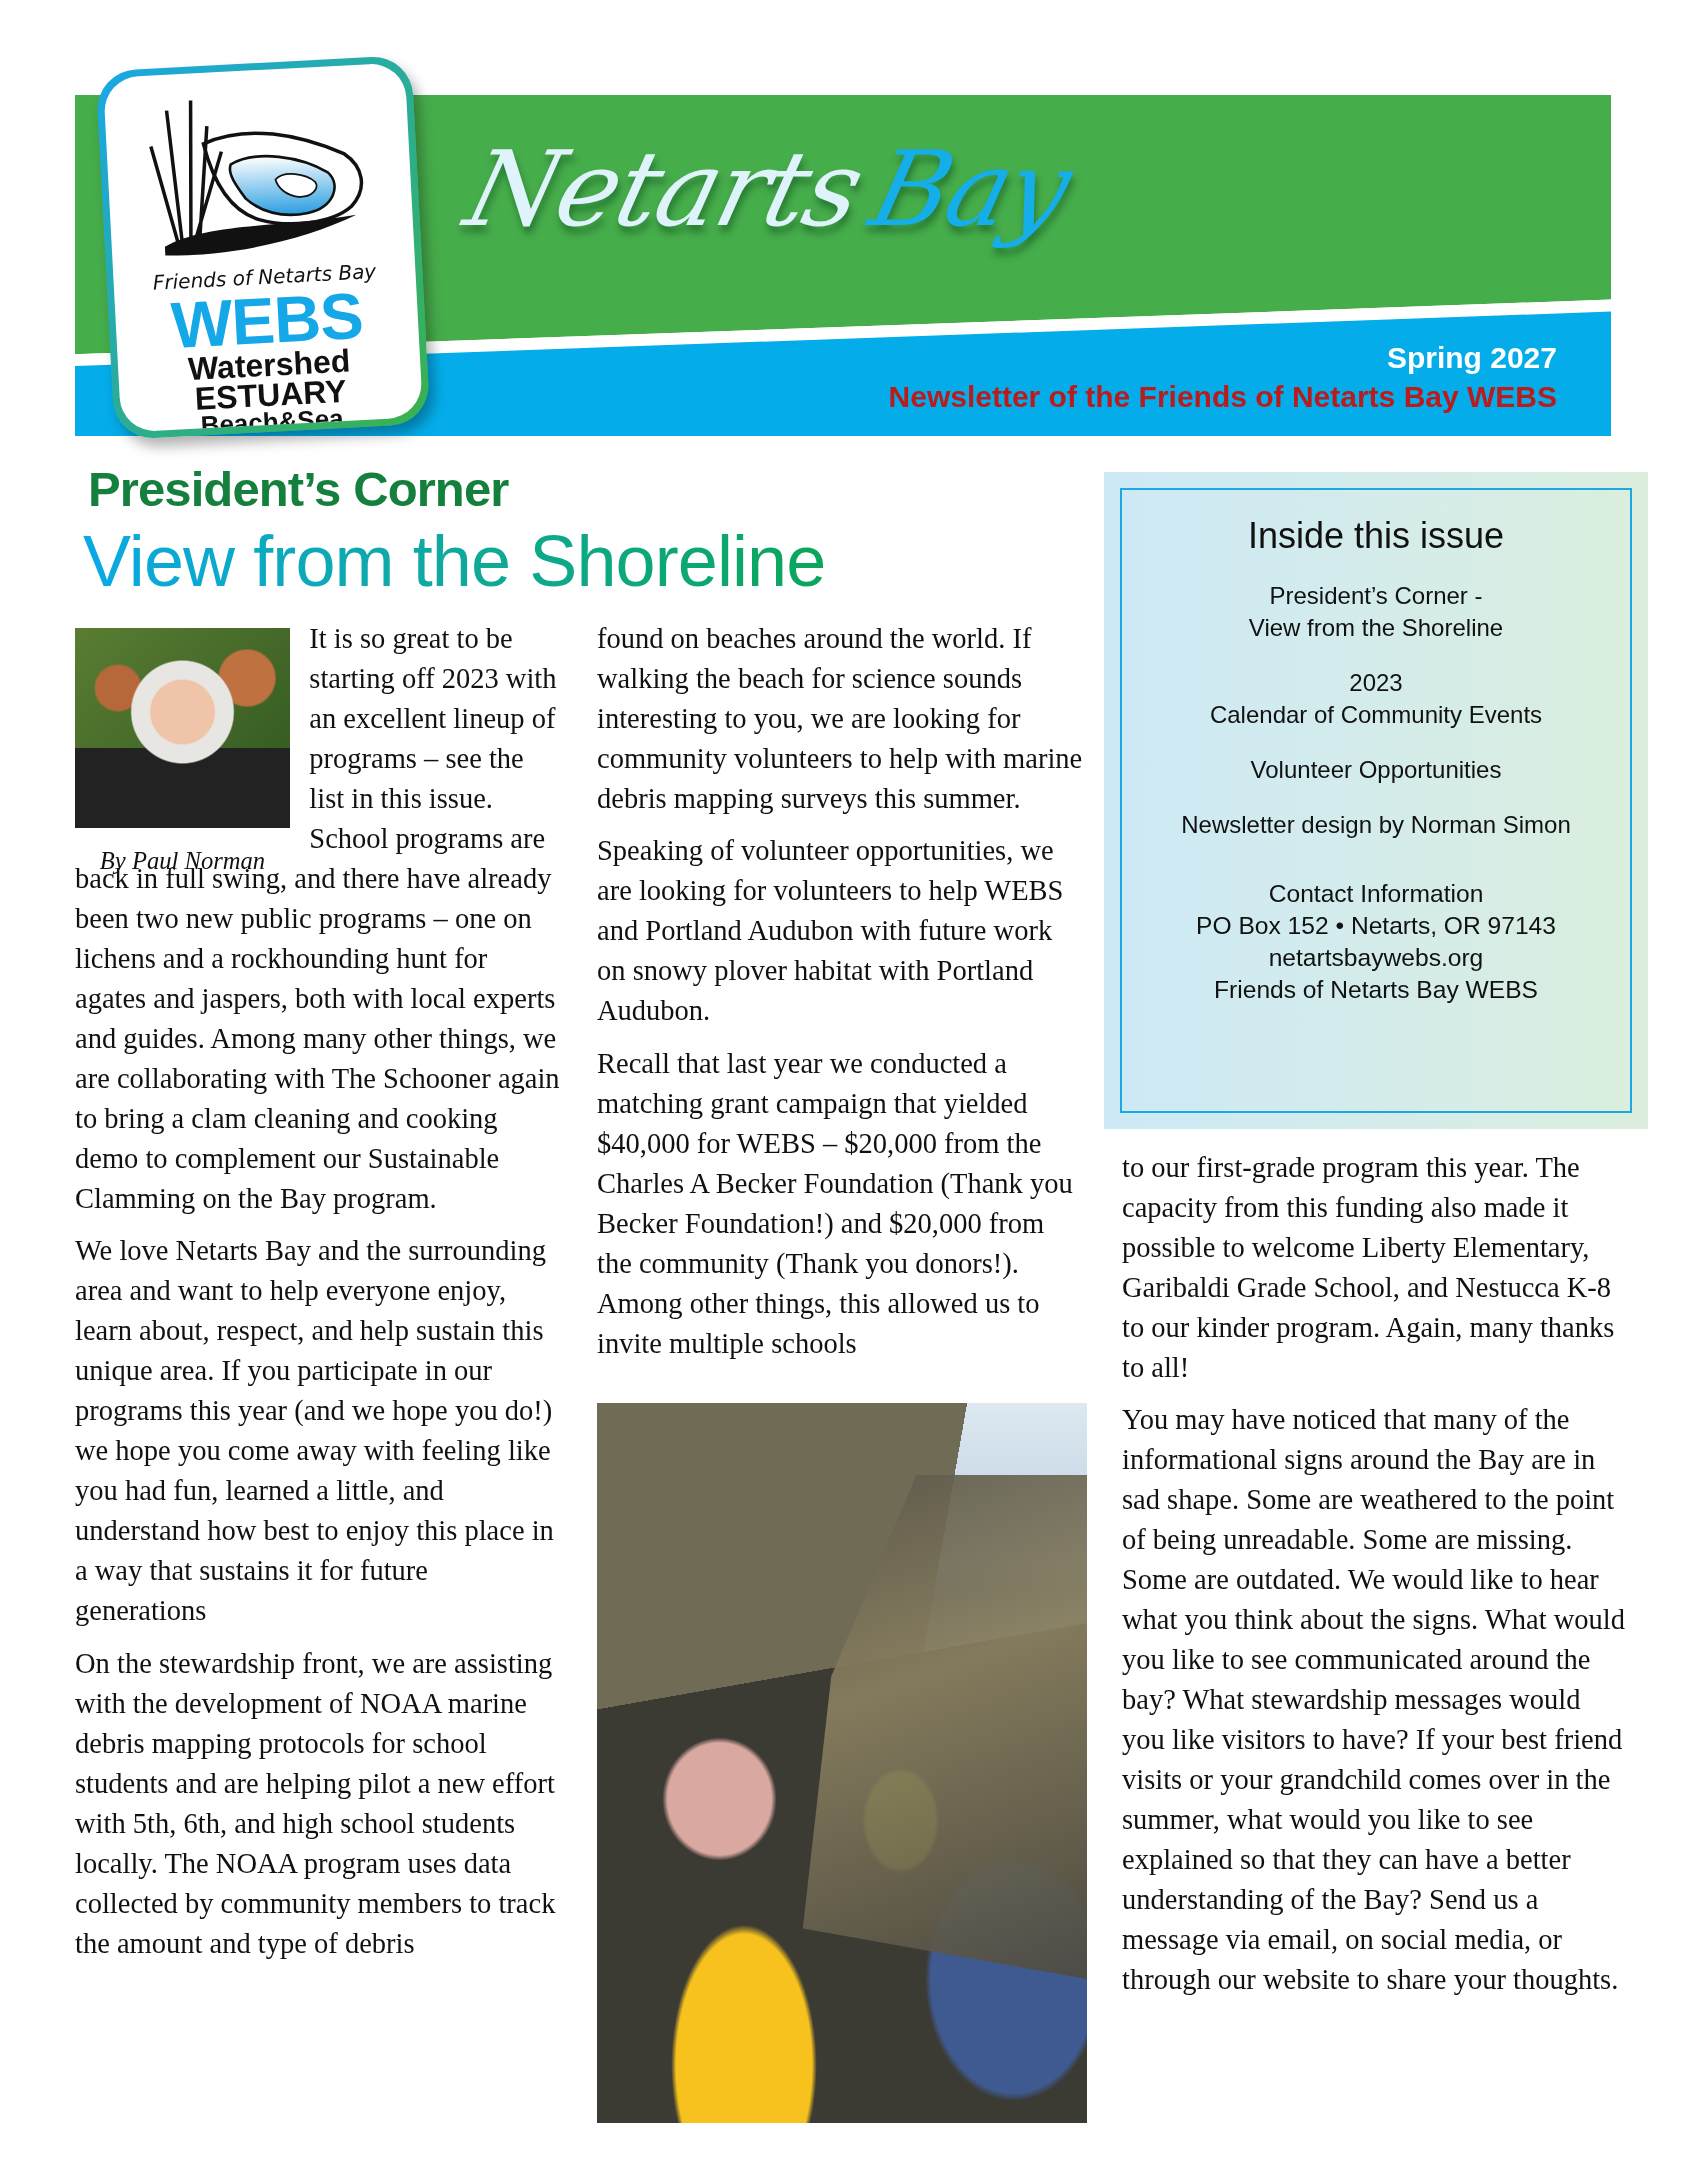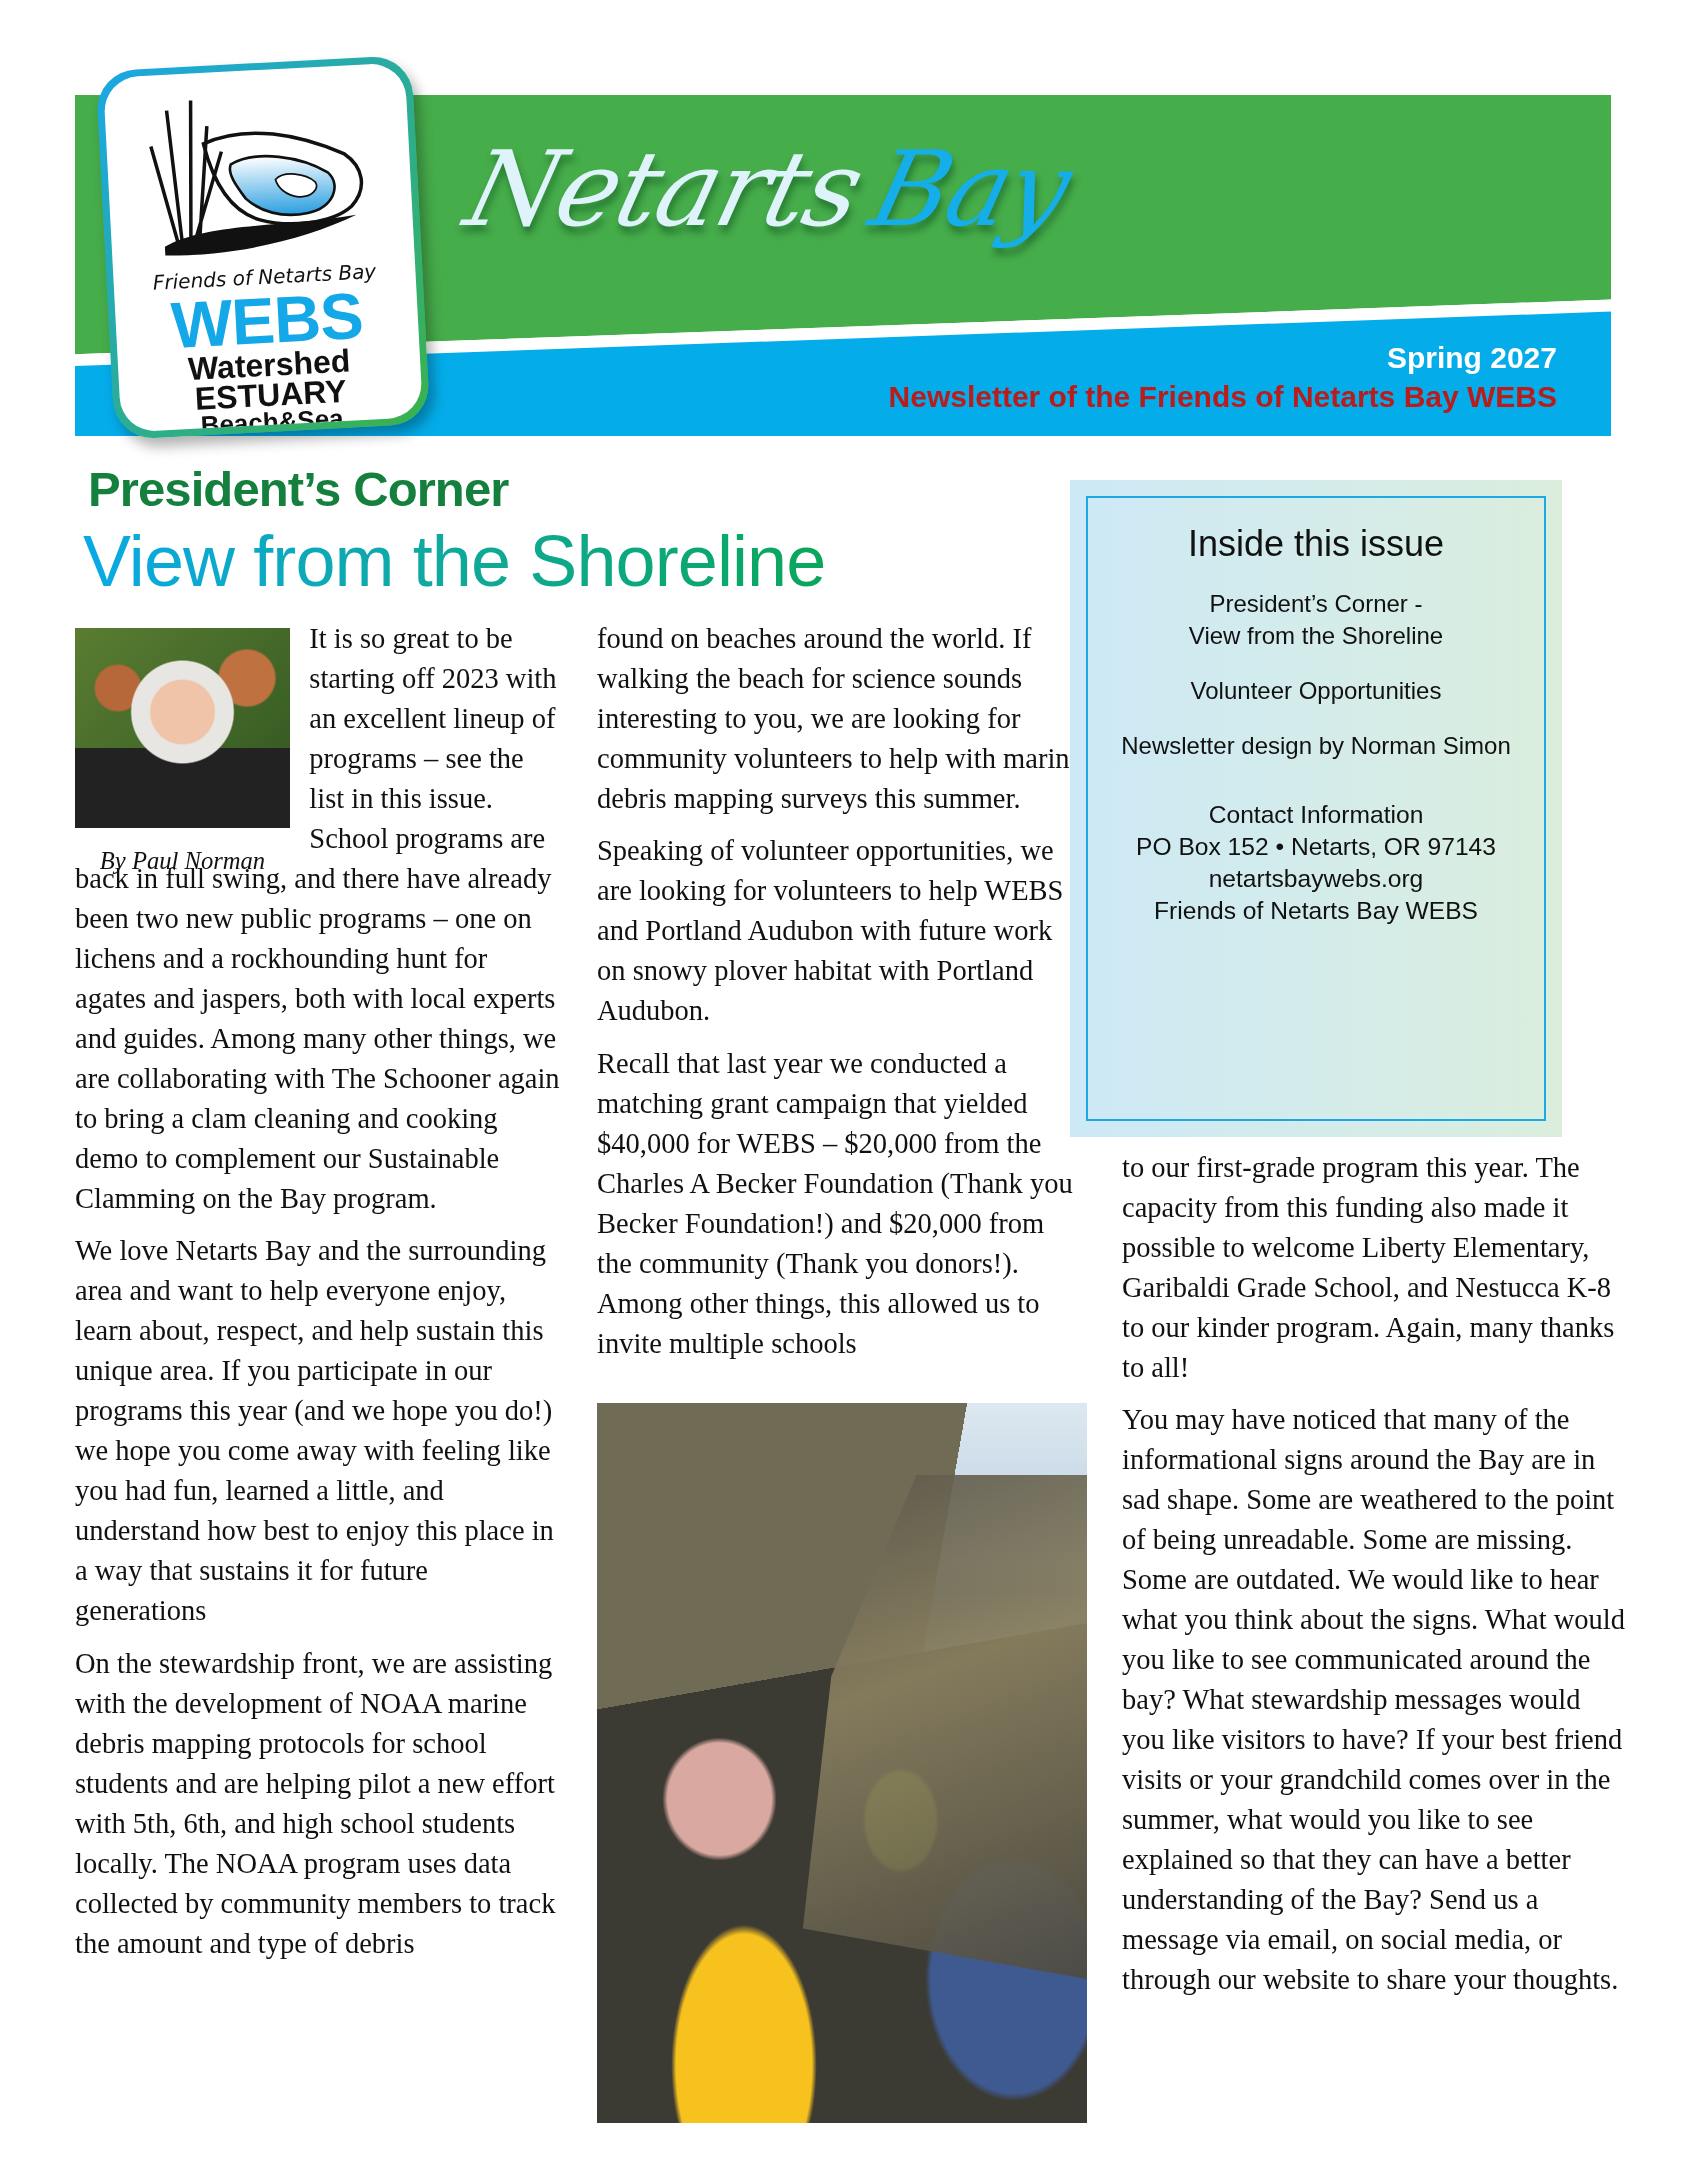--- a/index.html
+++ b/index.html
@@ -60,21 +60,21 @@
       radial-gradient(ellipse at 25% 55%, #d9a8a0 0 10%, transparent 11%),
       radial-gradient(ellipse at 85% 80%, #3f5a90 0 14%, transparent 15%),
       linear-gradient(170deg, transparent 38%, #3b3a33 38% 100%),
       linear-gradient(100deg, #6f6b55 0%, #6f6b55 60%, transparent 60%),
       linear-gradient(180deg, #dde8f0 0%, #b9cfe0 22%, #7a96a8 26%, #c2ae8e 45%, #b09a78 100%); }
   .field-photo .rock { position: absolute; right: 0; top: 10%; width: 58%; height: 70%; background: linear-gradient(160deg, #5a564a, #8a8060 40%, #4d4a40); clip-path: polygon(40% 0, 100% 0, 100% 100%, 0 90%, 10% 40%); opacity: 0.92; }
 
   .col3 { position: absolute; left: 1122px; top: 1148px; width: 505px; }
 
   
-  .sidebar-outer { position: absolute; left: 1070px; top: 472px; width: 492px; height: 657px; background: linear-gradient(90deg, #cde9f6 0%, #d5ece8 60%, #dbeedd 100%); margin-top: 8px; }
+  .sidebar-outer { position: absolute; left: 1104px; top: 472px; width: 544px; height: 657px; background: linear-gradient(90deg, #cde9f6 0%, #d5ece8 60%, #dbeedd 100%); }
   .sidebar-inner { position: absolute; left: 16px; top: 16px; right: 16px; bottom: 16px; border: 2.6px solid #1ba8e4; box-sizing: border-box; text-align: center; font-family: "Liberation Sans", sans-serif; color: #111; }
   .sidebar-title { font-size: 36px; margin-top: 24.6px; }
   .sidebar-item { font-size: 24px; line-height: 32px; margin-top: 23px; }
   .sidebar-contact { font-size: 24.6px; line-height: 32px; margin-top: 37px; }
 </style>
 </head>
 <body>
 
 <div class="masthead">
   <div class="band-green"></div>
@@ -135,20 +135,24 @@
 </div>
 
 <div class="sidebar-outer">
   <div class="sidebar-inner">
     <div class="sidebar-title">Inside this issue</div>
     <div class="sidebar-item">
       <div>President’s Corner -</div>
       <div>View from the Shoreline</div>
     </div>
     <div class="sidebar-item">
+      <div>2023</div>
+      <div>Calendar of Community Events</div>
+    </div>
+    <div class="sidebar-item">
       <div>Volunteer Opportunities</div>
     </div>
     <div class="sidebar-item">
       <div>Newsletter design by Norman Simon</div>
     </div>
     <div class="sidebar-contact">
       <div>Contact Information</div>
       <div>PO Box 152 • Netarts, OR 97143</div>
       <div>netartsbaywebs.org</div>
       <div>Friends of Netarts Bay WEBS</div>

